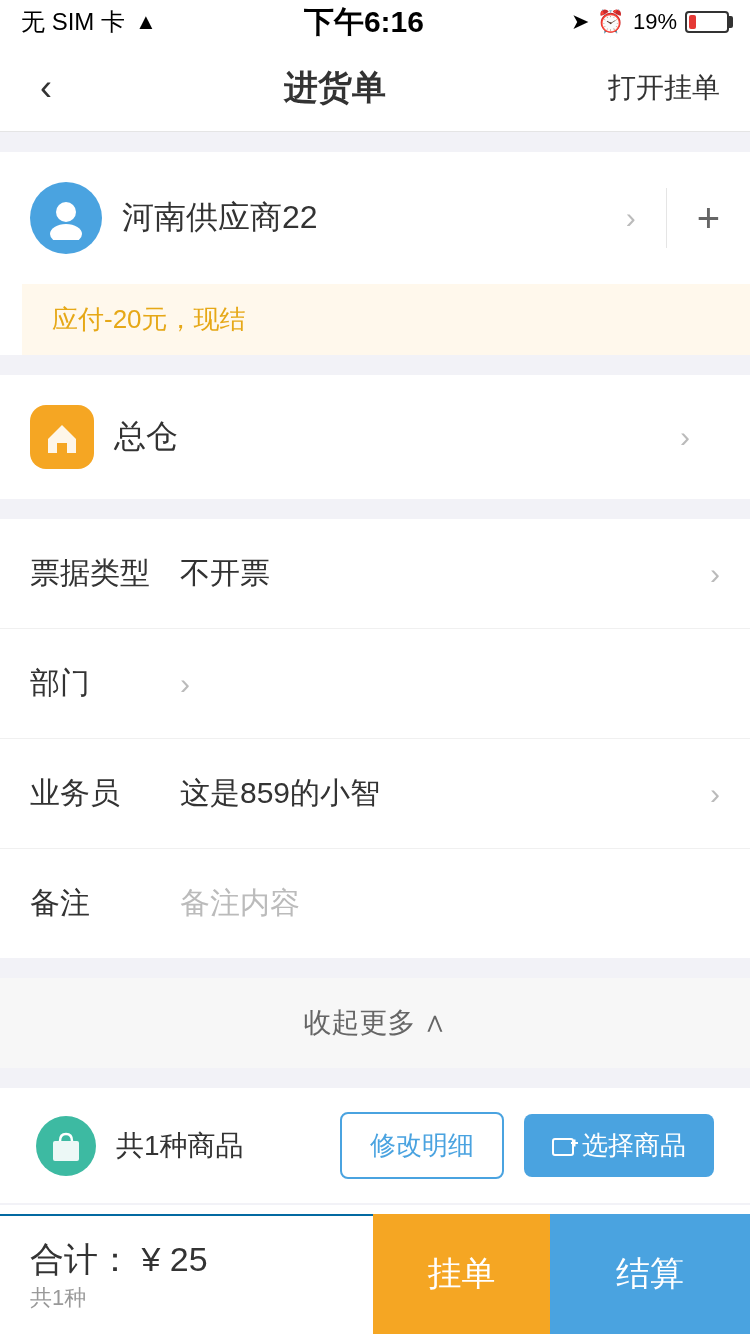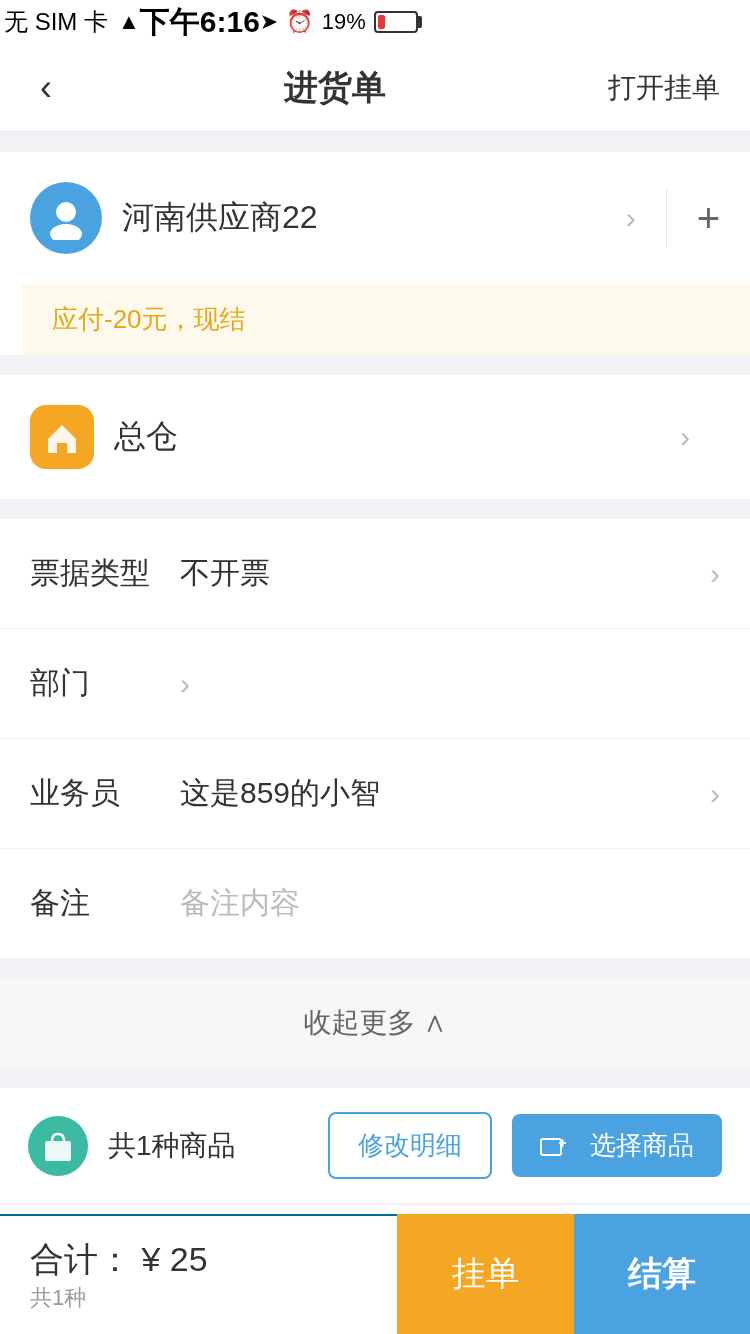--- a/index.html
+++ b/index.html
@@ -12,22 +12,22 @@
       font-size: 28px;
       color: #333;
     }
 
     
     .status-bar {
       height: 44px;
       background: #fff;
       display: flex;
       align-items: center;
-      justify-content: flex-start;
-      padding: 0 4px;
+      justify-content: space-between;
+      padding: 0 21px;
       font-size: 24px;
       color: #000;
     }
     .status-left { display: flex; align-items: center; gap: 10px; }
     .status-center { font-size: 30px; font-weight: 600; }
     .status-right { display: flex; align-items: center; gap: 8px; font-size: 22px; }
     .battery-icon {
       width: 44px; height: 22px;
       border: 2px solid #333;
       border-radius: 4px;
@@ -181,21 +181,21 @@
       margin-top: 20px;
       gap: 10px;
     }
     .collapse-text { font-size: 28px; color: #666; }
 
     
     .products-header {
       background: #fff;
       display: flex;
       align-items: center;
-      padding: 24px 28px;
+      padding: 24px 36px;
       margin-top: 20px;
       gap: 20px;
     }
     .products-icon {
       width: 60px; height: 60px;
       border-radius: 50%;
       background: #3dbaa2;
       display: flex; align-items: center; justify-content: center;
     }
     .products-icon svg { width: 34px; height: 34px; fill: #fff; }
@@ -212,21 +212,21 @@
     .btn-solid {
       background: #4aa3e0;
       color: #fff;
       border: none;
       padding: 14px 28px;
       border-radius: 8px;
       font-size: 26px;
       cursor: pointer;
       display: flex;
       align-items: center;
-      gap: 24px;
+      gap: 4px;
     }
 
     
     .product-item {
       background: #fff;
       margin-top: 2px;
       display: flex;
       align-items: center;
       padding: 30px;
       gap: 24px;
@@ -267,28 +267,27 @@
     .btn-hang {
       width: 177px;
       background: #f5a623;
       color: #fff;
       font-size: 34px;
       display: flex; align-items: center; justify-content: center;
       cursor: pointer;
       border: none;
     }
     .btn-checkout {
-      width: 176px;
+      width: 200px;
       background: #4aa3e0;
       color: #fff;
       font-size: 34px;
       display: flex; align-items: center; justify-content: center;
       cursor: pointer;
       border: none;
-      font-weight: bold;
     }
 
     .wifi-icon { font-size: 22px; }
   </style>
 </head>
 <body>
 
 <div class="status-bar">
   <div class="status-left">
     <span>无 SIM 卡</span>

